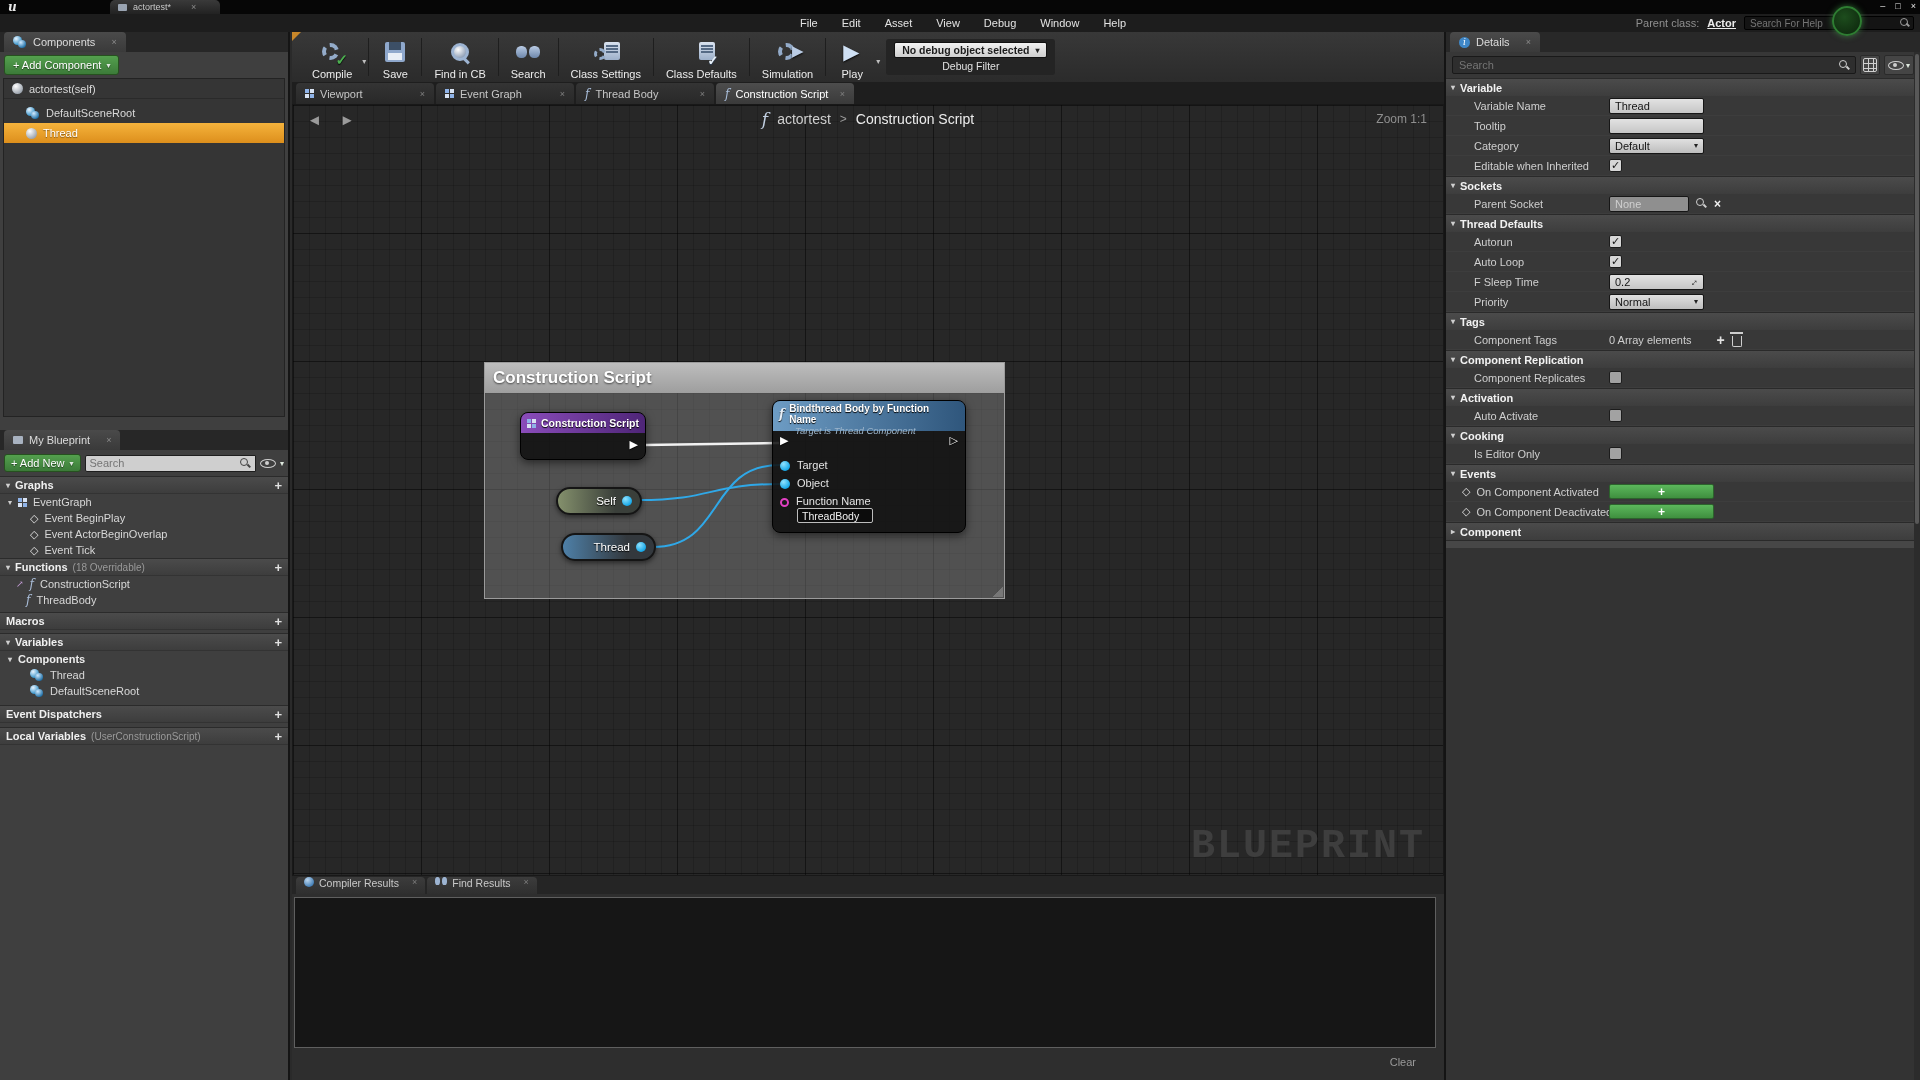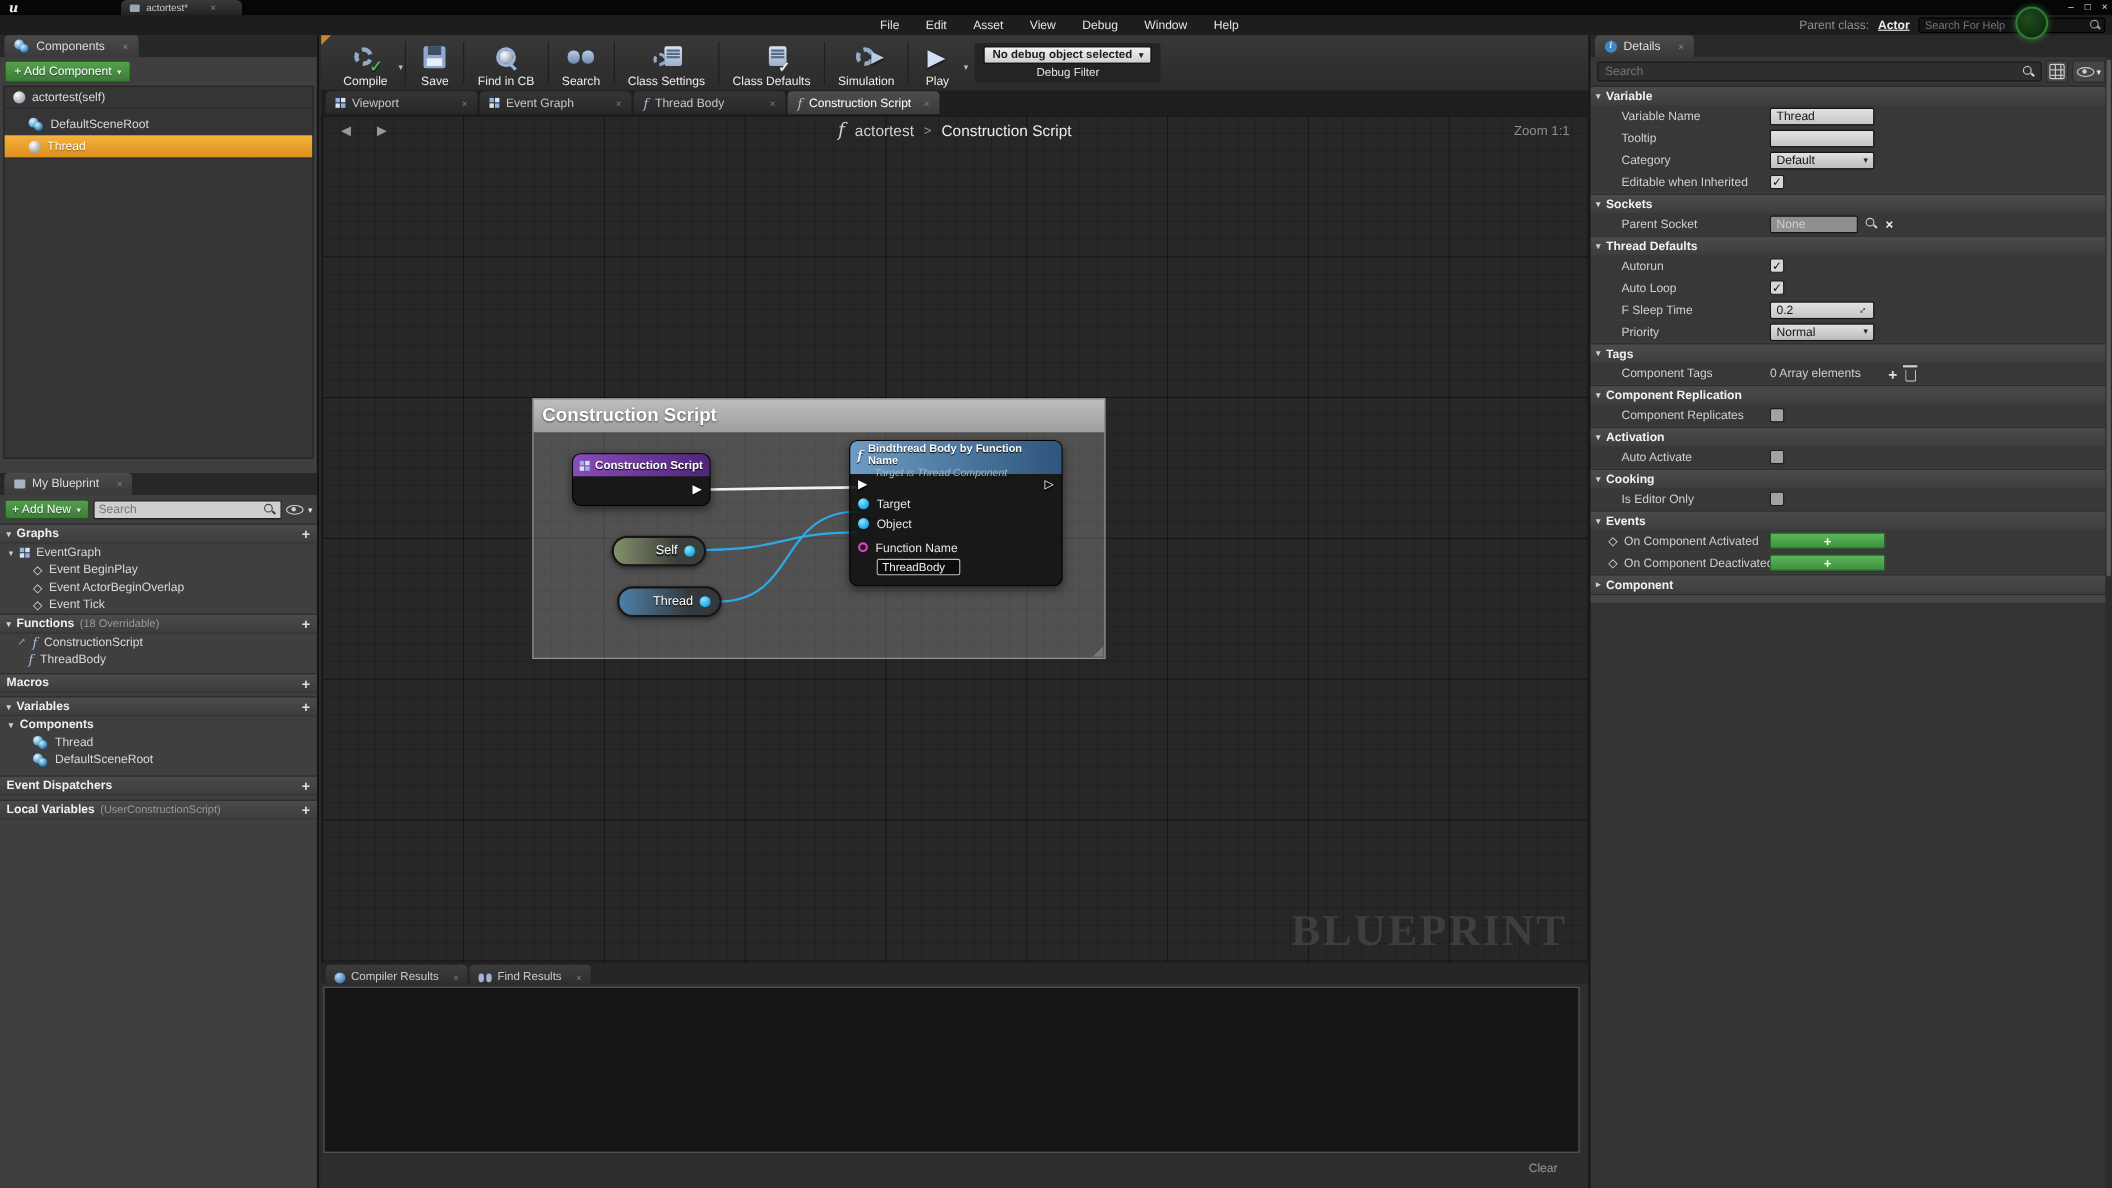--- a/index.html
+++ b/index.html
@@ -115,52 +115,52 @@
   .canvas{position:absolute;left:0;top:72px;width:1152px;height:772px;background-color:#272727;border:1px solid #181818;
     background-image:linear-gradient(rgba(0,0,0,.38) 1px,transparent 1px),linear-gradient(90deg,rgba(0,0,0,.38) 1px,transparent 1px),linear-gradient(rgba(0,0,0,.16) 1px,transparent 1px),linear-gradient(90deg,rgba(0,0,0,.16) 1px,transparent 1px);
     background-size:128px 128px,128px 128px,16px 16px,16px 16px;overflow:hidden;}
   .nav-arrows{position:absolute;left:14px;top:6px;display:flex;gap:18px;color:#9a9a9a;font-size:15px;}
   .crumb{position:absolute;left:0;top:6px;width:100%;display:flex;justify-content:center;align-items:center;gap:9px;}
   .crumb .ficon{font-size:17px;color:#c2d0e2;}
   .crumb .root{color:#cfcfcf;font-size:14px;}
   .crumb .sep{color:#9a9a9a;font-size:12px;}
   .crumb .cur{color:#ececec;font-size:14px;}
   .zoomlbl{position:absolute;right:16px;top:7px;color:#8f8f8f;font-size:12px;}
-  .watermark{position:absolute;right:18px;bottom:6px;font-size:40px;font-weight:bold;letter-spacing:2px;color:#3e3e3e;font-family:Liberation Serif, serif;}
+  .watermark{position:absolute;right:18px;bottom:6px;font-size:40px;font-weight:bold;letter-spacing:2px;color:#3e3e3e;font-family:Liberation Mono, monospace;}
 
   .comment{position:absolute;left:191px;top:257px;width:521px;height:237px;background:rgba(150,150,150,.38);border:1px solid #9b9b9b;}
   .comment-hdr{height:30px;background:linear-gradient(#bdbdbd,#9e9e9e);display:flex;align-items:center;padding:0 8px;color:#fff;font-weight:bold;font-size:17px;text-shadow:0 1px 2px rgba(0,0,0,.6);}
   .comment .resize{position:absolute;right:1px;bottom:1px;width:10px;height:10px;background:linear-gradient(135deg,transparent 50%,#777 50%);}
 
   .node{position:absolute;border-radius:8px;background:rgba(16,16,16,.88);border:1px solid #000;box-shadow:0 3px 8px rgba(0,0,0,.5);}
   .node-cs{left:227px;top:307px;width:126px;height:48px;}
   .node-hdr{height:20px;border-radius:7px 7px 0 0;display:flex;align-items:center;gap:5px;padding:0 6px;color:#fff;font-weight:bold;font-size:10.5px;text-shadow:0 1px 1px #000;}
   .hdr-purple{background:linear-gradient(90deg,#8a4cba,#4e2577);}
   .node-bind{left:479px;top:295px;width:194px;height:133px;}
   .hdr-blue{background:linear-gradient(90deg,#6d9cc4,#2f567c);height:30px;border-radius:7px 7px 0 0;padding:2px 6px 0 6px;color:#fff;}
   .hdr-blue .t1{display:flex;gap:5px;align-items:center;font-weight:bold;font-size:10px;text-shadow:0 1px 1px #000;}
   .hdr-blue .t2{font-style:italic;font-size:9.5px;color:#9db6cc;margin-left:16px;}
   .exec{color:#fff;font-size:11px;text-shadow:0 1px 1px #000;}
   .pin-dot{width:10px;height:10px;border-radius:50%;background:radial-gradient(circle at 35% 30%,#8fe2ff,#18a8e8 70%);flex:0 0 auto;}
   .pin-ring{width:9px;height:9px;border-radius:50%;border:2.5px solid #e13fc2;flex:0 0 auto;}
-  .prow{display:flex;align-items:flex-start;gap:7px;padding-left:7px;height:18px;color:#e4e4e4;font-size:11px;}
+  .prow{display:flex;align-items:flex-end;gap:7px;padding-left:7px;height:18px;color:#e4e4e4;font-size:11px;}
   .exec-out-cs{position:absolute;right:7px;bottom:8px;}
   .exec-row{position:relative;height:22px;}
   .exec-row .in{position:absolute;left:7px;top:3px;}
   .exec-row .out{position:absolute;right:7px;top:3px;}
   .fn-input{margin:1px 0 0 24px;width:76px;height:15px;background:#0c0c0c;border:1px solid #bdbdbd;border-radius:2px;color:#f0f0f0;font-size:10.5px;display:flex;align-items:center;padding:0 4px;}
   .pill{position:absolute;height:28px;border-radius:14px;border:2px solid #151515;box-shadow:0 2px 5px rgba(0,0,0,.5);display:flex;align-items:center;justify-content:flex-end;gap:6px;padding:0 8px;color:#fff;font-size:11.5px;text-shadow:0 1px 1px #000;}
   .pill-self{left:263px;top:382px;width:86px;background:linear-gradient(90deg,#84906c,#3a3f3a 70%);}
   .pill-thread{left:268px;top:428px;width:95px;background:linear-gradient(90deg,#4e80a8,#33383d 70%);}
   .wires{position:absolute;left:0;top:0;width:100%;height:100%;pointer-events:none;}
 
   
   .bottom{position:absolute;left:0;top:844px;width:1152px;height:204px;background:#2e2e2e;}
   .btabs{height:18px;background:#252525;display:flex;align-items:flex-end;gap:2px;padding-left:4px;}
-  .btab{height:17px;background:linear-gradient(#3c3c3c,#2f2f2f);border-radius:4px 4px 0 0;display:flex;align-items:flex-end;gap:5px;padding:0 8px;color:#c9c9c9;font-size:10.5px;}
+  .btab{height:17px;background:linear-gradient(#3c3c3c,#2f2f2f);border-radius:4px 4px 0 0;display:flex;align-items:flex-start;gap:5px;padding:0 8px;color:#c9c9c9;font-size:10.5px;}
   .btab .x{color:#7d7d7d;font-size:9px;margin-left:8px;}
   .cicon{width:10px;height:10px;border-radius:50%;background:radial-gradient(circle at 35% 30%,#bcd6ee,#3f7cb5 75%);}
   .binoc-s{position:relative;width:12px;height:9px;}
   .binoc-s::before{content:"";position:absolute;left:0;top:0;width:5px;height:8px;border-radius:45%;background:#9db4d2;}
   .binoc-s::after{content:"";position:absolute;right:0;top:0;width:5px;height:8px;border-radius:45%;background:#9db4d2;}
   .bcontent{position:absolute;left:2px;top:21px;width:1142px;height:151px;background:#161616;border:1px solid #5f5f5f;}
   .clear-lbl{position:absolute;right:28px;bottom:12px;color:#9a9a9a;font-size:11px;}
 
   
   .details-tabstrip{height:20px;background:#282828;display:flex;align-items:flex-end;}

